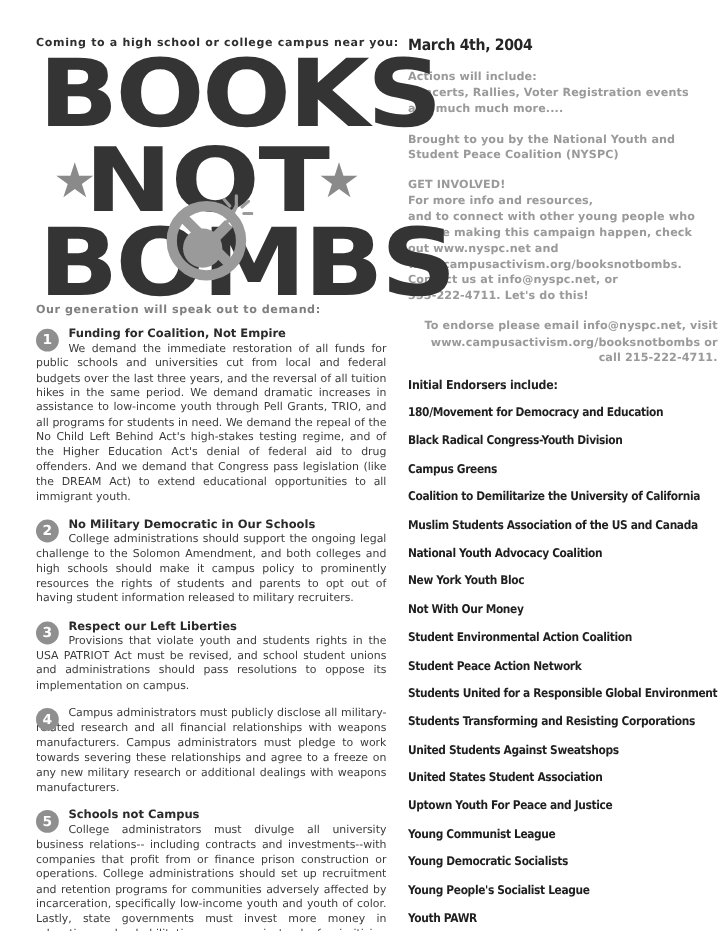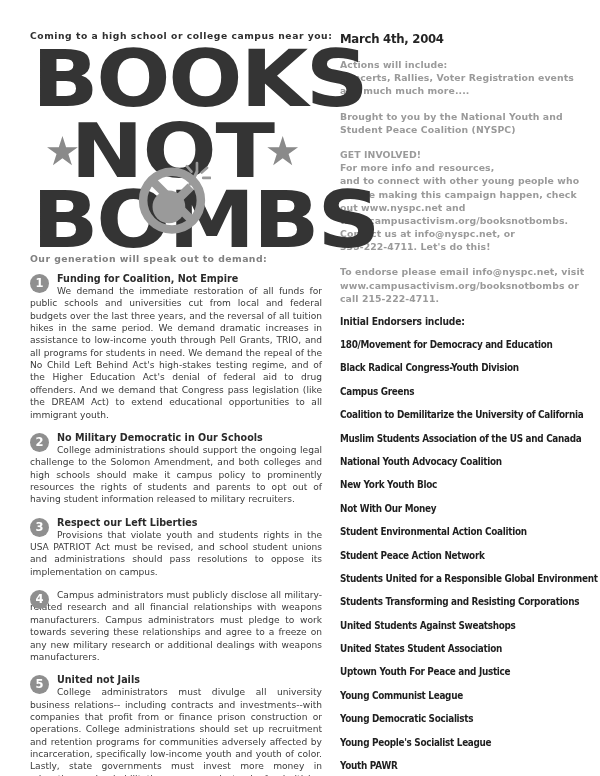--- a/index.html
+++ b/index.html
@@ -166,21 +166,21 @@
   }
 
   .rc-para {
     font-size: 9.3px;
     font-weight: bold;
     line-height: 1.42;
     color: #9a9a9a;
     margin-bottom: 12px;
     letter-spacing: 0.1px;
   }
-  .rc-para.tight { margin-bottom: 11px; }
+  .rc-para.tight { margin-bottom: 11px; text-align: right; }
 
   .rc-endorse-head {
     font-family: "DejaVu Sans", "Liberation Sans", sans-serif;
     font-size: 10.2px;
     font-weight: bold;
     color: #222222;
     letter-spacing: -0.2px;
     transform: scaleX(0.9);
     transform-origin: left center;
     margin-top: 2px;
@@ -262,21 +262,21 @@
       <div class="demand-body">Provisions that violate youth and students rights in the USA PATRIOT Act must be revised, and school student unions and administrations should pass resolutions to oppose its implementation on campus.</div>
     </div>
 
     <div class="demand">
       <div class="demand-badge">4</div>
       <div class="demand-body">Campus administrators must publicly disclose all military-related research and all financial relationships with weapons manufacturers.  Campus administrators must pledge to work towards severing these relationships and agree to a freeze on any new military research or additional dealings with weapons manufacturers.</div>
     </div>
 
     <div class="demand">
       <div class="demand-badge">5</div>
-      <div class="demand-title">United not Jails</div>
+      <div class="demand-title">Schools not Campus</div>
       <div class="demand-body">College administrators must divulge all university business relations-- including contracts and investments--with companies that profit from or finance prison construction or operations.  College administrations should set up recruitment and retention programs for communities adversely affected by incarceration, specifically low-income youth and youth of color. Lastly, state governments must invest more money in education and rehabilitation programs instead of prioritizing incarceration.</div>
     </div>
 
   </div>
 
   <div class="col-right">
 
     <div class="rc-date">March 4th, 2004</div>
 
     <div class="rc-para" style="white-space: pre-line;">Actions will include:

